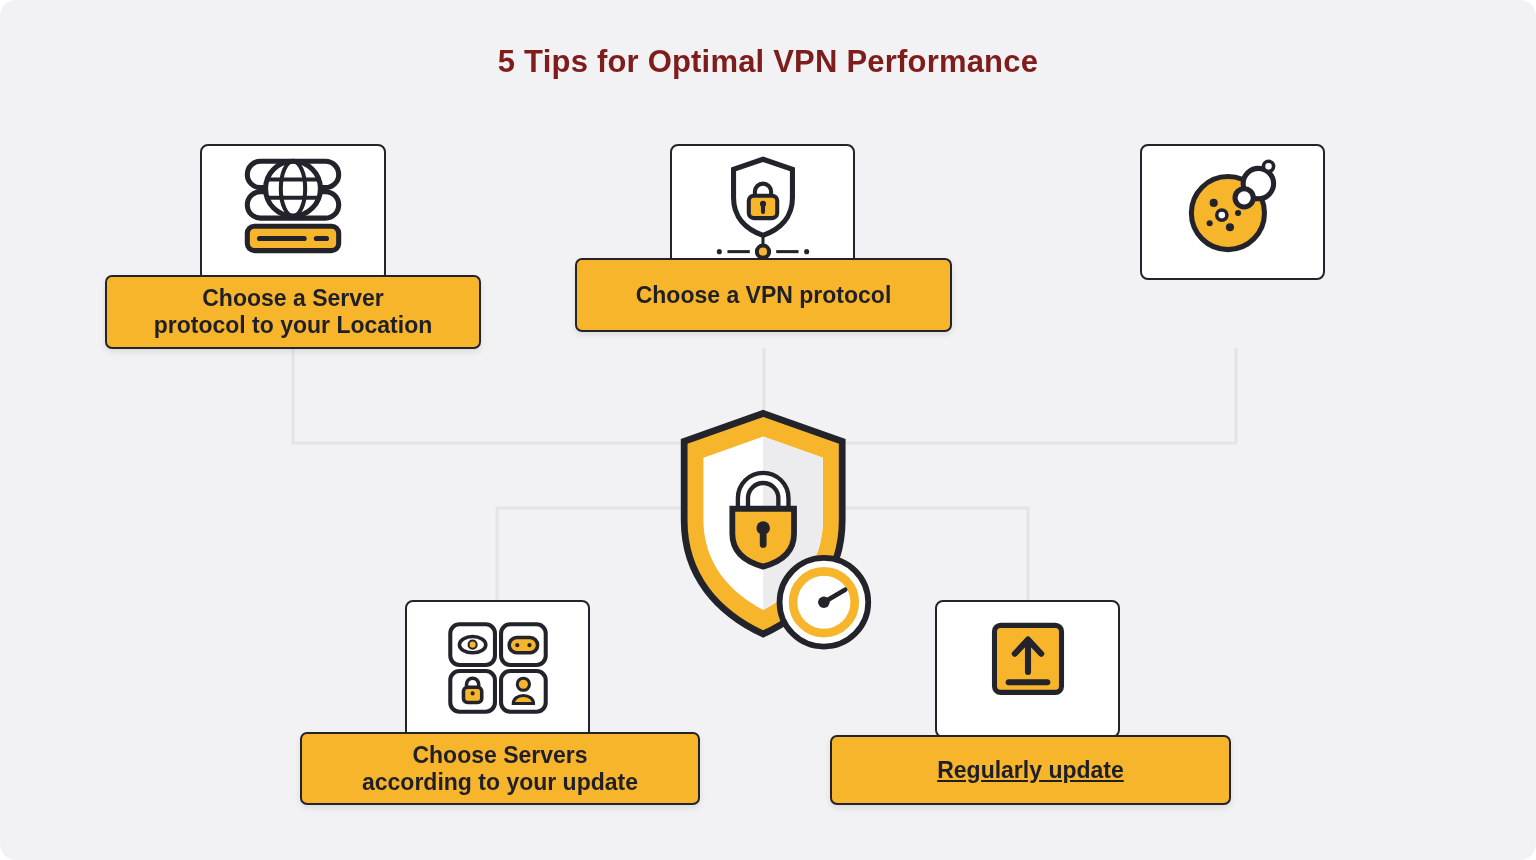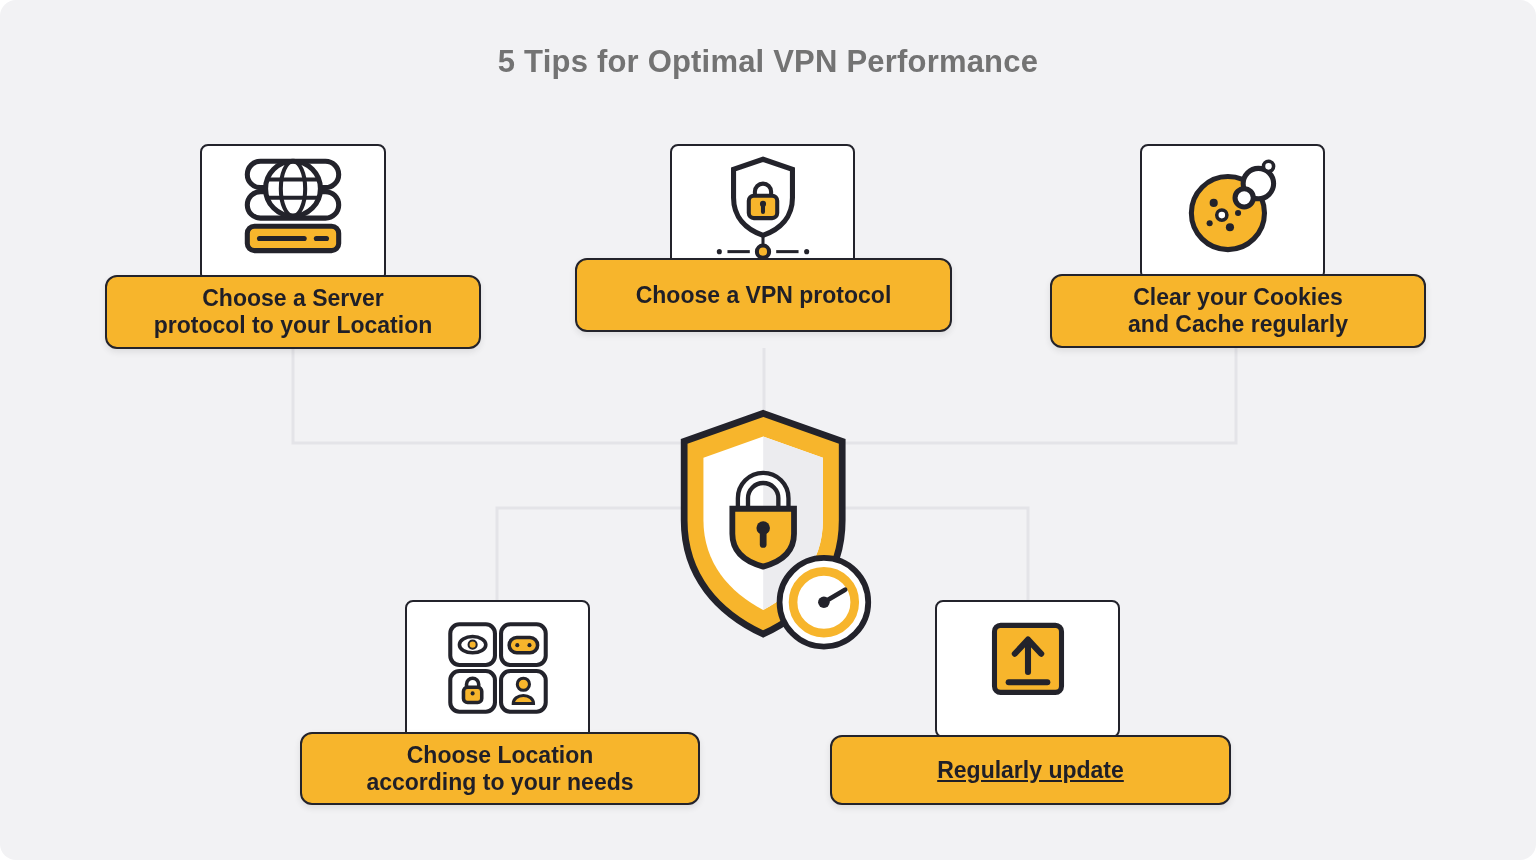--- a/index.html
+++ b/index.html
@@ -9,32 +9,32 @@
     --bg:#F2F2F4;
   }
   *{margin:0;padding:0;box-sizing:border-box;}
   html,body{width:1536px;height:860px;background:#fff;font-family:"Liberation Sans","DejaVu Sans",sans-serif;}
   .canvas{
     position:relative;width:1536px;height:860px;
     background:var(--bg);border-radius:16px;overflow:hidden;
   }
   .title{
     position:absolute;top:44px;left:0;width:100%;
-    text-align:center;font-size:31px;font-weight:bold;color:#737373;
+    text-align:center;font-size:31px;font-weight:bold;color:#7f1d1d;
     letter-spacing:.2px;
   }
   svg.connectors{position:absolute;top:0;left:0;z-index:0;}
   .card{
     position:absolute;z-index:1;background:#fff;
     border:2px solid var(--dark);border-radius:8px;
     display:flex;align-items:center;justify-content:center;
   }
   .label{
     position:absolute;z-index:2;background:var(--yellow);
-    border:2px solid var(--dark);border-radius:12px;
+    border:2px solid var(--dark);border-radius:7px;
     display:flex;flex-direction:column;align-items:center;justify-content:center;
     font-size:23px;font-weight:bold;color:#1F1F28;line-height:1.17;
     text-align:right;box-shadow:0 3px 6px rgba(35,35,43,.10);
   }
   .center-icon{position:absolute;z-index:1;}
   
   .c1{left:200px;top:144px;width:186px;height:138px;}
   .c2{left:670px;top:144px;width:185px;height:136px;}
   .c3{left:1140px;top:144px;width:185px;height:136px;}
   .c4{left:405px;top:600px;width:185px;height:140px;}
@@ -114,24 +114,20 @@
         <circle cx="76" cy="43" r="9" class="fw sd" stroke-width="5"></circle>
         <circle cx="46" cy="48" r="4" class="fd"></circle>
         <circle cx="62" cy="72" r="4" class="fd"></circle>
         <circle cx="42" cy="68" r="3" class="fd"></circle>
         <circle cx="70" cy="58" r="3" class="fd"></circle>
         <circle cx="54" cy="60" r="5" class="fw sd" stroke-width="3.5"></circle>
         <circle cx="100" cy="12" r="5" class="fw sd" stroke-width="3.5"></circle>
       </svg>
     </span>
   </div>
-  <div class="label l3">
-    <div>Clear your Cookies</div>
-    <div>and Cache regularly</div>
-  </div>
 
   <div class="center-icon ci">
     <svg width="212" height="250" viewBox="0 0 220 256">
       <path d="M105 8 L187 37 V119 C187 177 152 215 105 237 C58 215 23 177 23 119 V37 Z" class="fy sd" stroke-width="7"></path>
       <path d="M105 32 L167 54 V119 C167 163 140 194 105 212 C70 194 43 163 43 119 V54 Z" class="fw"></path>
       <path d="M105 32 L167 54 V119 C167 163 140 194 105 212 Z" fill="#ECECEF"></path>
       <path d="M84 112 v-16 a21 21 0 0 1 42 0 v16" fill="none" class="sd" stroke-width="15"></path>
       <path d="M84 112 v-16 a21 21 0 0 1 42 0 v16" fill="none" class="sw" stroke-width="6"></path>
       <path d="M73 107 h64 v26 c0 19 -13 29 -32 34 c-19 -5 -32 -15 -32 -34 z" class="fy sd" stroke-width="6"></path>
       <circle cx="105" cy="127" r="7" class="fd"></circle>
@@ -163,22 +159,22 @@
         <path d="M34 75 v-4 a6 6 0 0 1 12 0 v4" class="fn sd" stroke-width="3.5"></path>
         <rect x="31" y="74" width="18" height="15" rx="4" class="fy sd" stroke-width="3.5"></rect>
         <circle cx="40" cy="80" r="2" class="fd"></circle>
 
         <circle cx="90" cy="71" r="6" class="fy sd" stroke-width="3"></circle>
         <path d="M80 90 a10 8 0 0 1 20 0 z" class="fy sd" stroke-width="3"></path>
       </svg>
     </span>
   </div>
   <div class="label l4">
-    <div>Choose Location</div>
-    <div>according to your needs</div>
+    <div>Choose Servers</div>
+    <div>according to your update</div>
   </div>
 
   <div class="card c5">
     <span>
       <svg width="132" height="112" viewBox="0 0 130 110">
         <rect x="32" y="14" width="66" height="66" rx="6" class="fy sd" stroke-width="5"></rect>
         <line x1="65" y1="60" x2="65" y2="30" class="sd" stroke-width="6" stroke-linecap="round"></line>
         <polyline points="52,42 65,28 78,42" class="fn sd" stroke-width="6" stroke-linecap="round" stroke-linejoin="round"></polyline>
         <line x1="46" y1="70" x2="84" y2="70" class="sd" stroke-width="6" stroke-linecap="round"></line>
       </svg>

